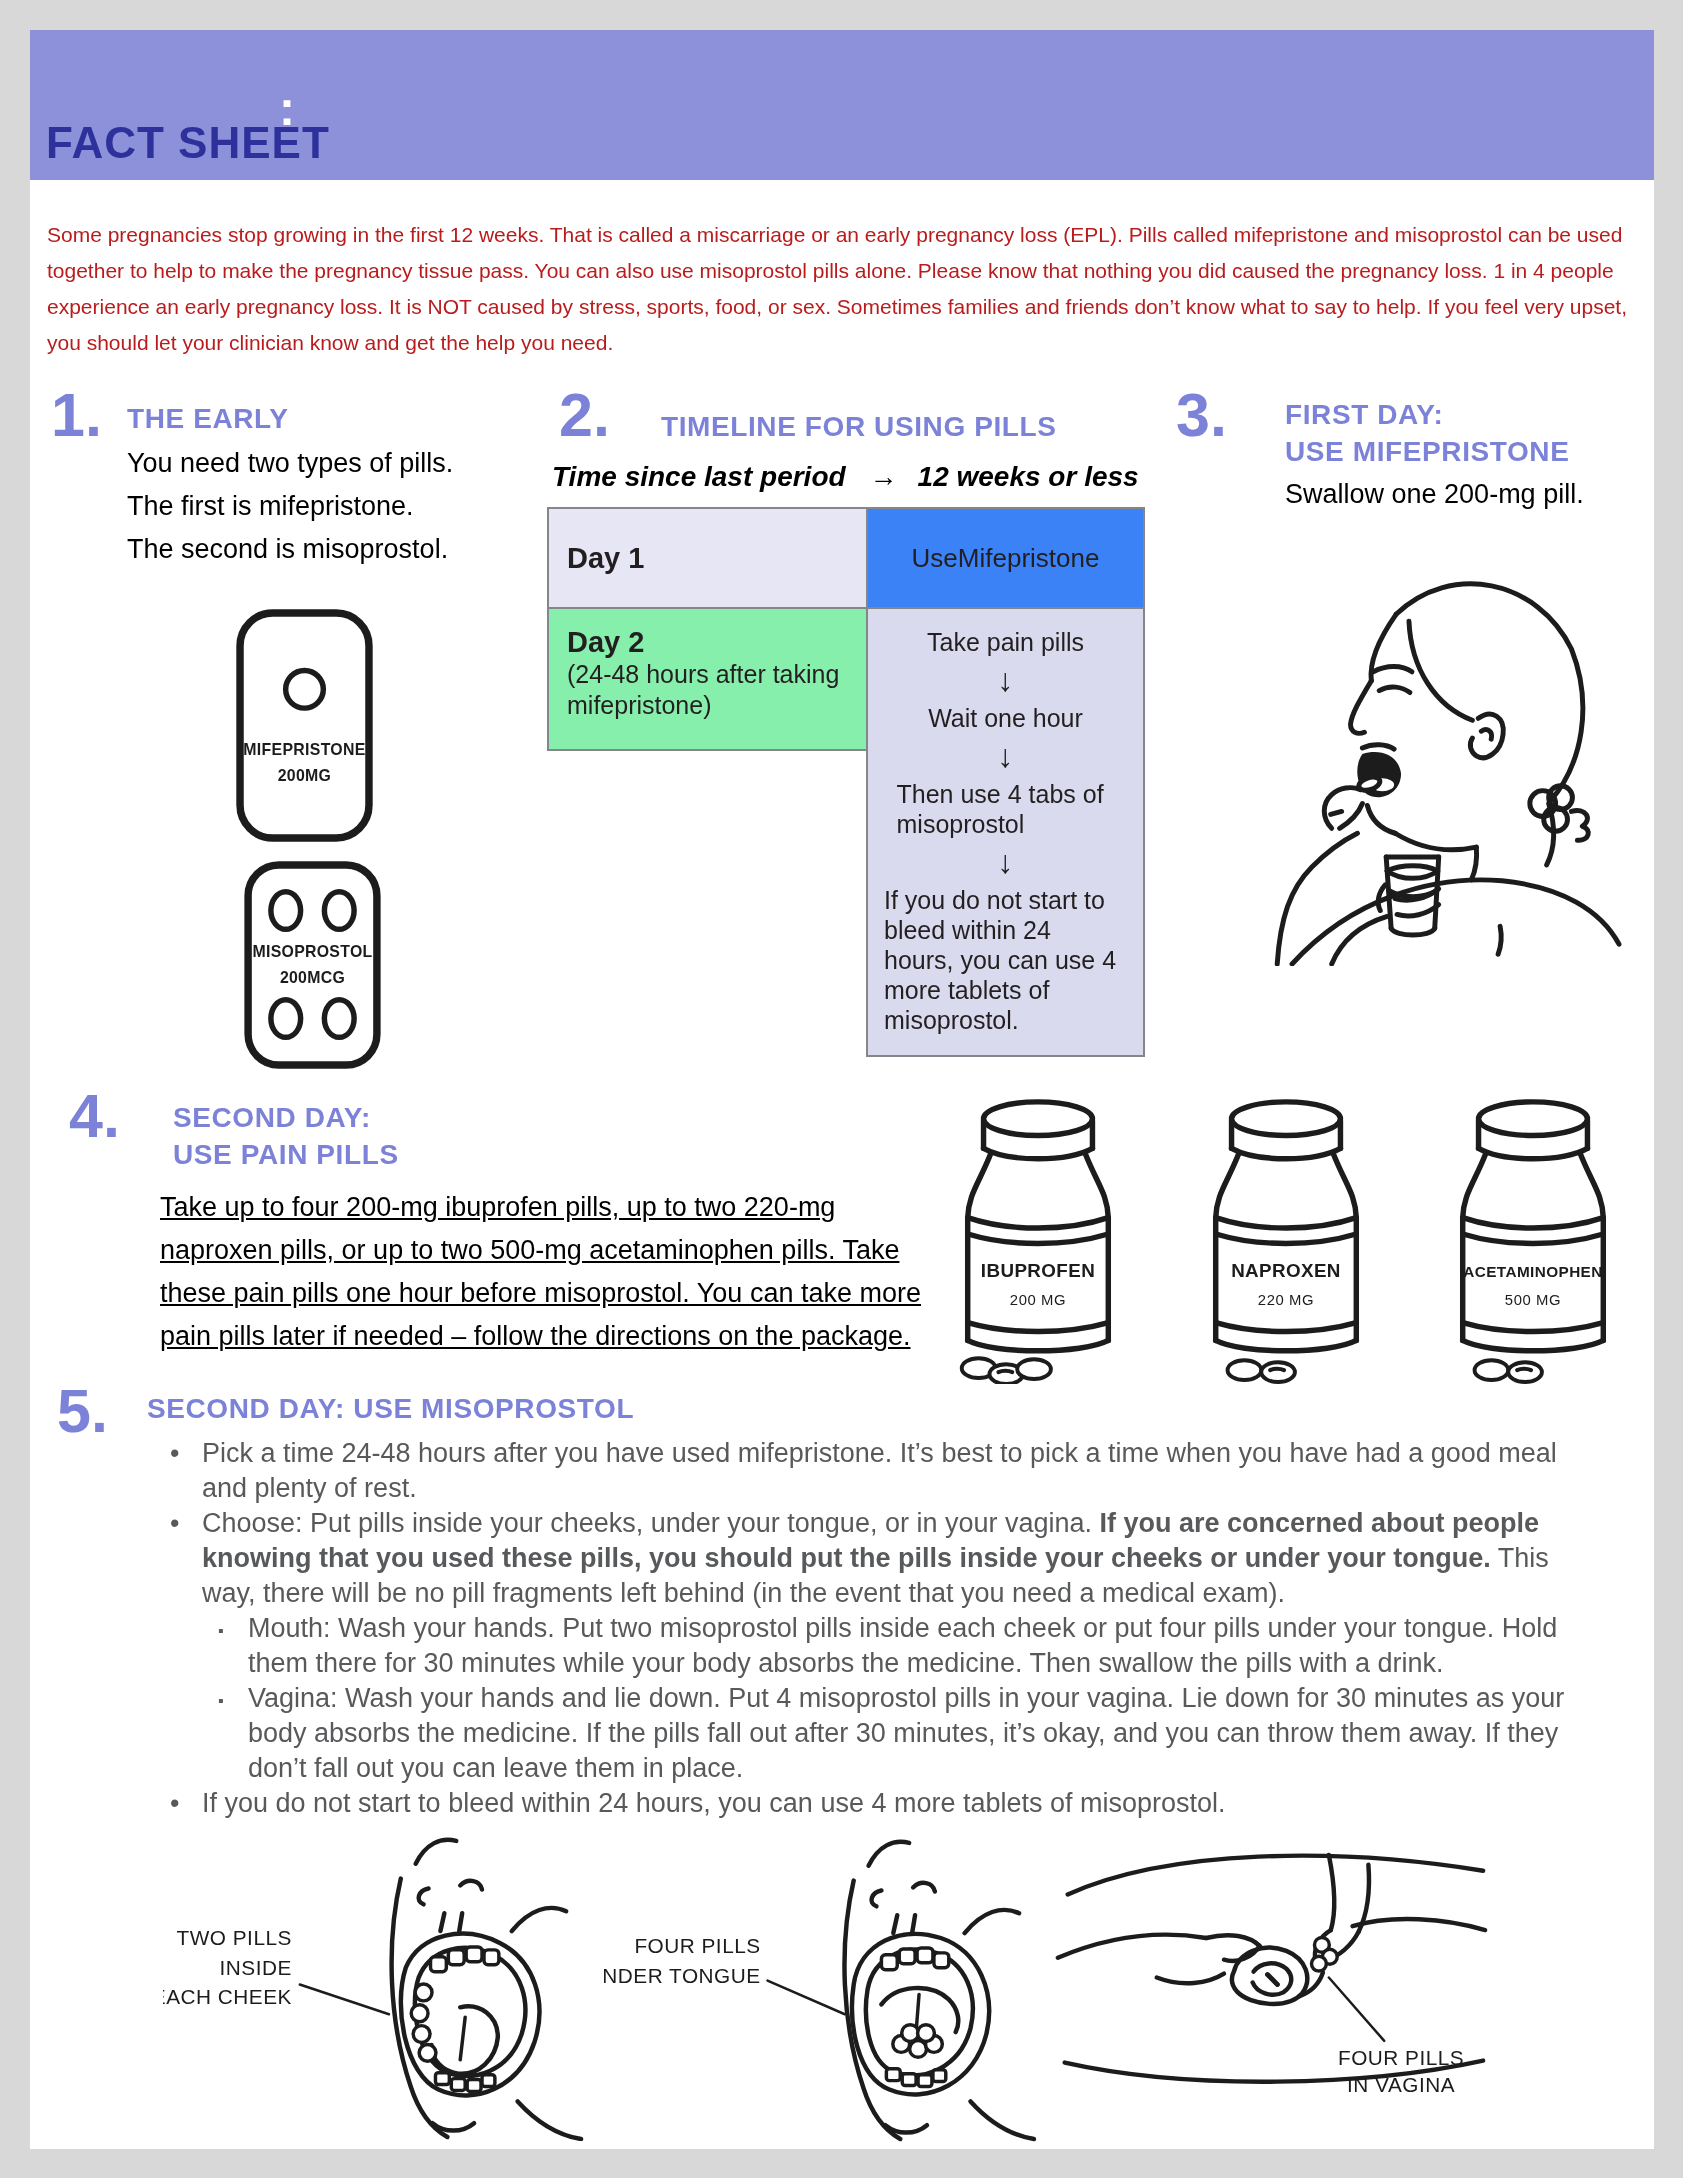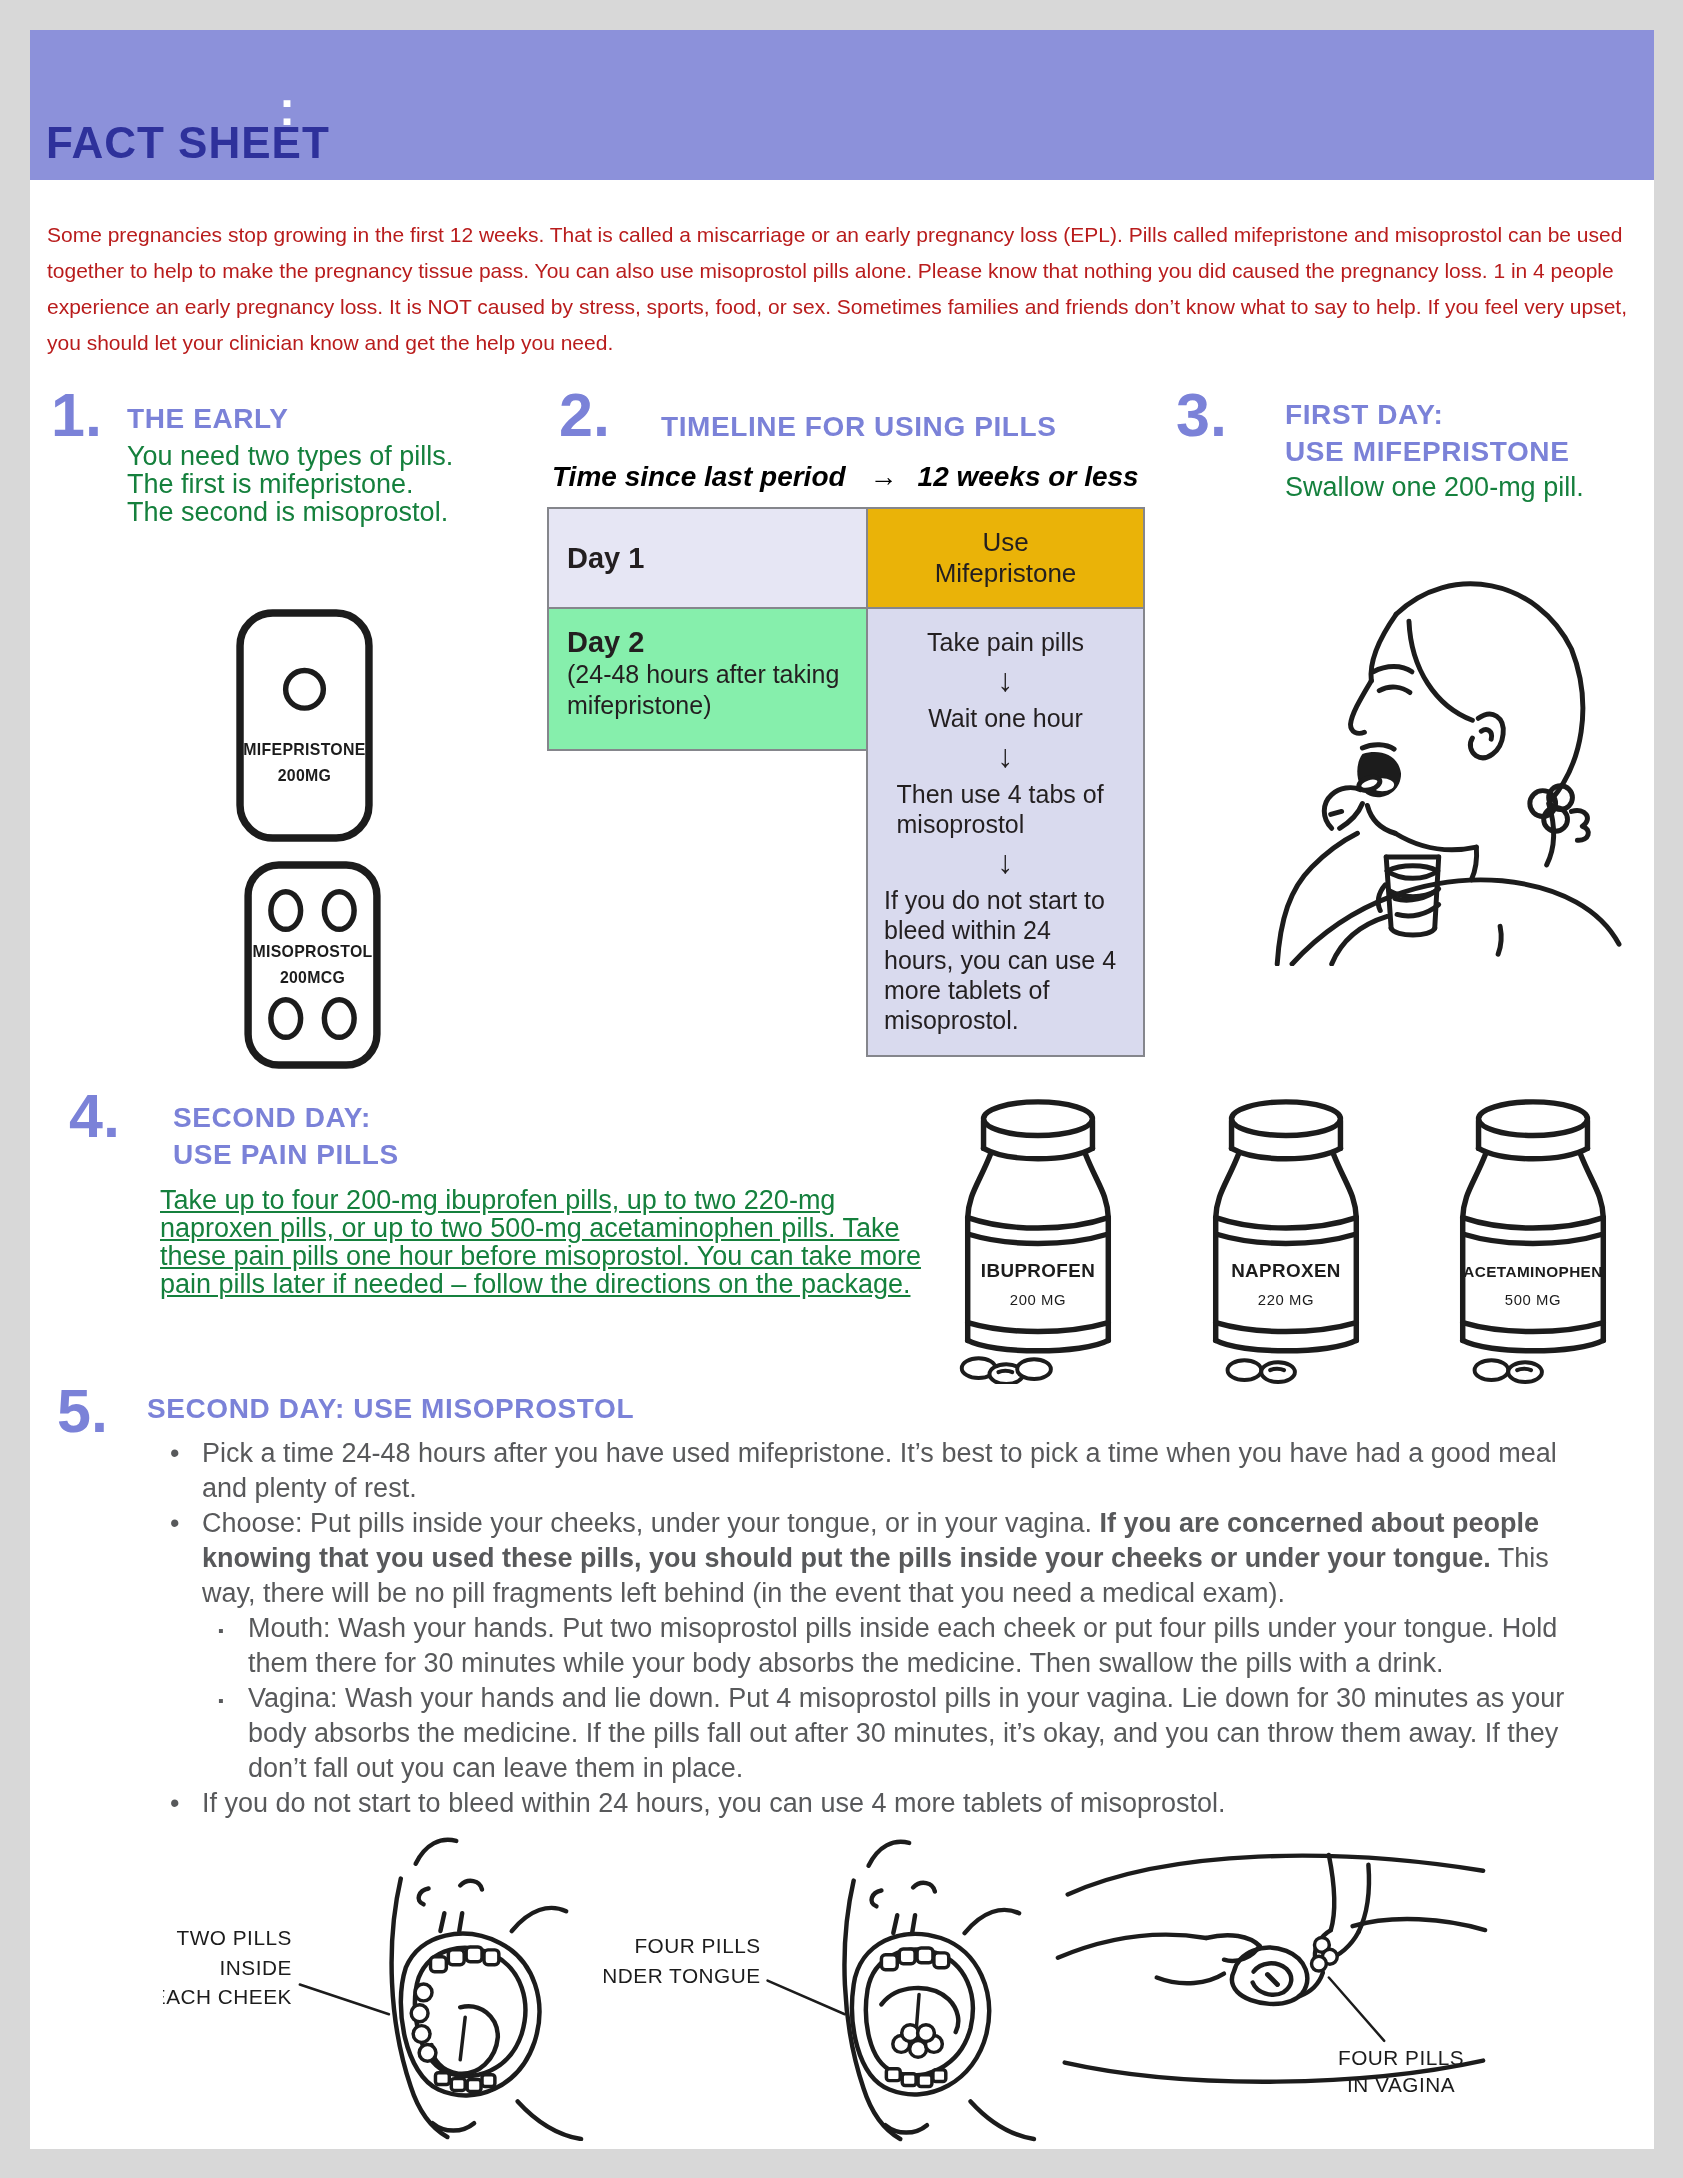--- a/index.html
+++ b/index.html
@@ -10,37 +10,37 @@
   
   .band { position: absolute; left: 30px; top: 30px; width: 1624px; height: 150px; background: #8c91da; }
   .kicker { position: absolute; left: 16px; bottom: 12px; font-size: 44px; font-weight: bold; color: #2e319b; letter-spacing: 1px; }
   .band-sep { position: absolute; left: 249px; top: 51px; font-size: 48px; font-weight: bold; color: #ffffff; }
   .band-titles { position: absolute; left: 284px; top: 24px; color: #ffffff; font-weight: bold; font-size: 29px; letter-spacing: 1.4px; line-height: 55px; white-space: nowrap; }
 
   .intro { position: absolute; left: 47px; top: 196px; width: 1596px; color: #b91c1c; font-size: 21px; line-height: 36px; }
 
   .num { position: absolute; font-size: 61px; font-weight: bold; color: #7b82d8; line-height: 59px; }
   .sec-h { position: absolute; font-size: 28px; font-weight: bold; color: #7b82d8; letter-spacing: 0.6px; line-height: 37px; }
-  .bodytext { color: #15803d; font-size: 27px; line-height: 28px; }
+  .bodytext { color: #000000; font-size: 27px; line-height: 43px; }
 
   
   .s1-body { position: absolute; left: 127px; top: 442px; width: 327px; }
   .pack1 { position: absolute; left: 230px; top: 604px; }
   .pack2 { position: absolute; left: 238px; top: 857px; }
 
   
   .s2-header-line { position: absolute; left: 552px; top: 461px; font-size: 28px; font-weight: bold; color: #000000; white-space: nowrap; font-style: italic; }
   .s2-arrow { display: inline-block; padding: 0 20px 0 24px; font-weight: normal; }
   .tbl { position: absolute; left: 547px; top: 507px; display: flex; align-items: flex-start; }
   .tbl-col-left { width: 321px; }
   .tbl-col-right { width: 279px; margin-left: -2px; }
   .cell { border: 2px solid #85868c; }
   .c-l1 { height: 102px; background: #e6e6f4; display: flex; align-items: center; padding-left: 18px; }
   .c-l2 { height: 144px; margin-top: -2px; background: #86efac; padding: 16px 14px 0 18px; }
-  .c-r1 { height: 102px; background: #eab308; display: flex; flex-direction: column; align-items: center; justify-content: center; }
+  .c-r1 { height: 102px; background: #3b82f6; display: flex; flex-direction: row; align-items: center; justify-content: center; }
   .c-r2 { height: 450px; margin-top: -2px; background: #d9daee; display: flex; flex-direction: column; align-items: center; padding-top: 18px; }
   .day-title { font-size: 29px; font-weight: bold; color: #231f20; line-height: 34px; }
   .cell-sub { font-size: 25px; color: #231f20; line-height: 31px; }
   .cell-ctr { font-size: 26px; color: #231f20; line-height: 31px; text-align: center; }
   .flow-step { font-size: 25px; color: #231f20; line-height: 30px; }
   .flow-step.w1 { width: 218px; }
   .flow-step.w2 { width: 243px; }
   .flow-arrow { font-size: 32px; color: #231f20; line-height: 38px; padding: 4px 0; }
 
   

